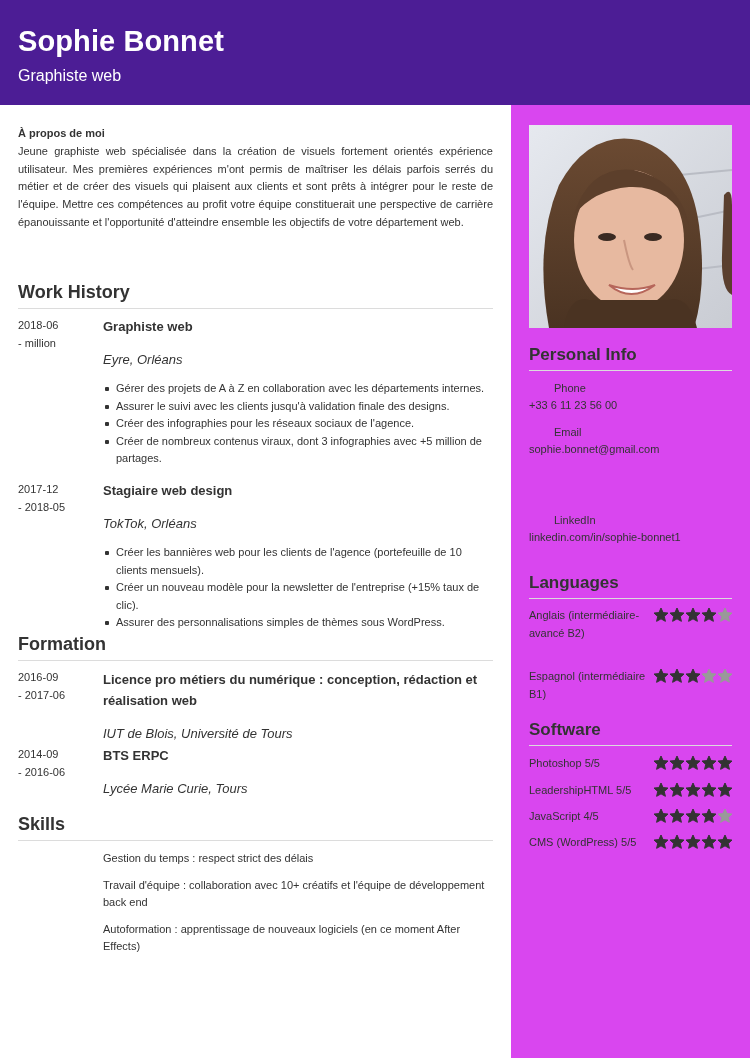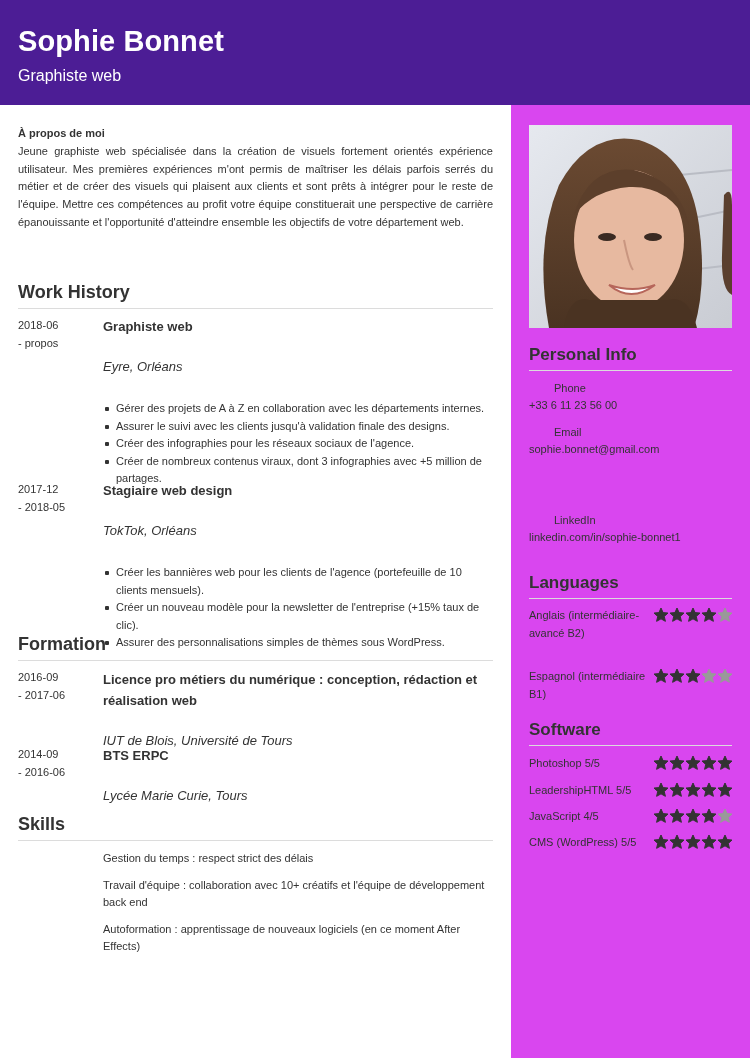--- a/index.html
+++ b/index.html
@@ -39,22 +39,22 @@
     .section-h {
       position: absolute; left: 0; width: 475px;
       font-size: 18px; font-weight: bold; line-height: 22px; color: #333;
       padding-bottom: 5px; border-bottom: 1px solid #dcdcdc;
     }
 
     .entry { position: absolute; left: 0; width: 475px; }
     .entry .date { position: absolute; left: 0; top: 0; width: 80px; font-size: 11px; line-height: 17.5px; }
     .entry .body { position: absolute; left: 85px; top: 0; width: 390px; }
     .entry .role { font-size: 13px; font-weight: bold; line-height: 20px; }
-    .entry .org { font-size: 13px; font-style: italic; line-height: 20px; margin-top: 20px; }
-    .entry ul { list-style: none; margin-top: 23px; }
+    .entry .org { font-size: 13px; font-style: italic; line-height: 20px; margin-top: 13px; }
+    .entry ul { list-style: none; margin-top: 10px; }
     .entry li {
       position: relative; padding-left: 13px; font-size: 11px; line-height: 17.6px;
     }
     .entry li::before {
       content: ""; position: absolute; left: 2px; top: 7px; width: 4px; height: 4px;
       background: #333; border-radius: 1px;
     }
 
     .skills { position: absolute; left: 85px; width: 390px; }
     .skills .skill { font-size: 11px; line-height: 17.6px; margin-bottom: 9px; }
@@ -84,21 +84,21 @@
 
 <div class="main">
   <div class="about-title">À propos de moi</div>
   <div class="about-text">Jeune graphiste web spécialisée dans la création de visuels fortement orientés expérience utilisateur. Mes premières expériences m'ont permis de maîtriser les délais parfois serrés du métier et de créer des visuels qui plaisent aux clients et sont prêts à intégrer pour le reste de l'équipe. Mettre ces compétences au profit votre équipe constituerait une perspective de carrière épanouissante et l'opportunité d'atteindre ensemble les objectifs de votre département web.</div>
 
   <div class="section-h" style="top:176px;">Work History</div>
 
   <div class="entry" style="top:212px;">
     <div class="date">
       <div>2018-06</div>
-      <div>- propos</div>
+      <div>- million</div>
     </div>
     <div class="body">
       <div class="role">Graphiste web</div>
       <div class="org">Eyre, Orléans</div>
       <ul>
         <li>Gérer des projets de A à Z en collaboration avec les départements internes.</li>
         <li>Assurer le suivi avec les clients jusqu'à validation finale des designs.</li>
         <li>Créer des infographies pour les réseaux sociaux de l'agence.</li>
         <li>Créer de nombreux contenus viraux, dont 3 infographies avec +5 million de partages.</li>
       </ul>

